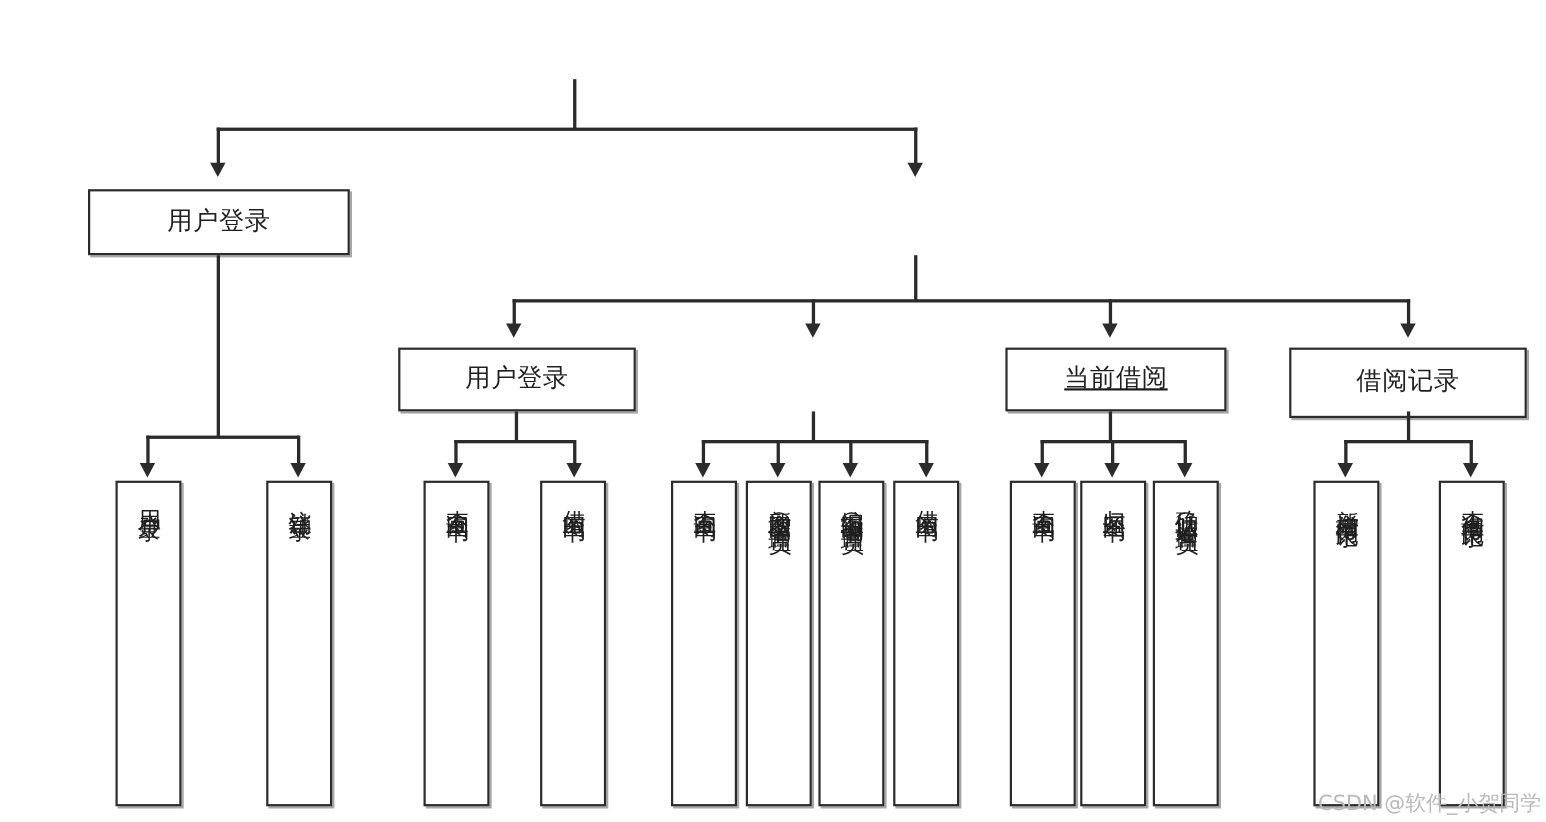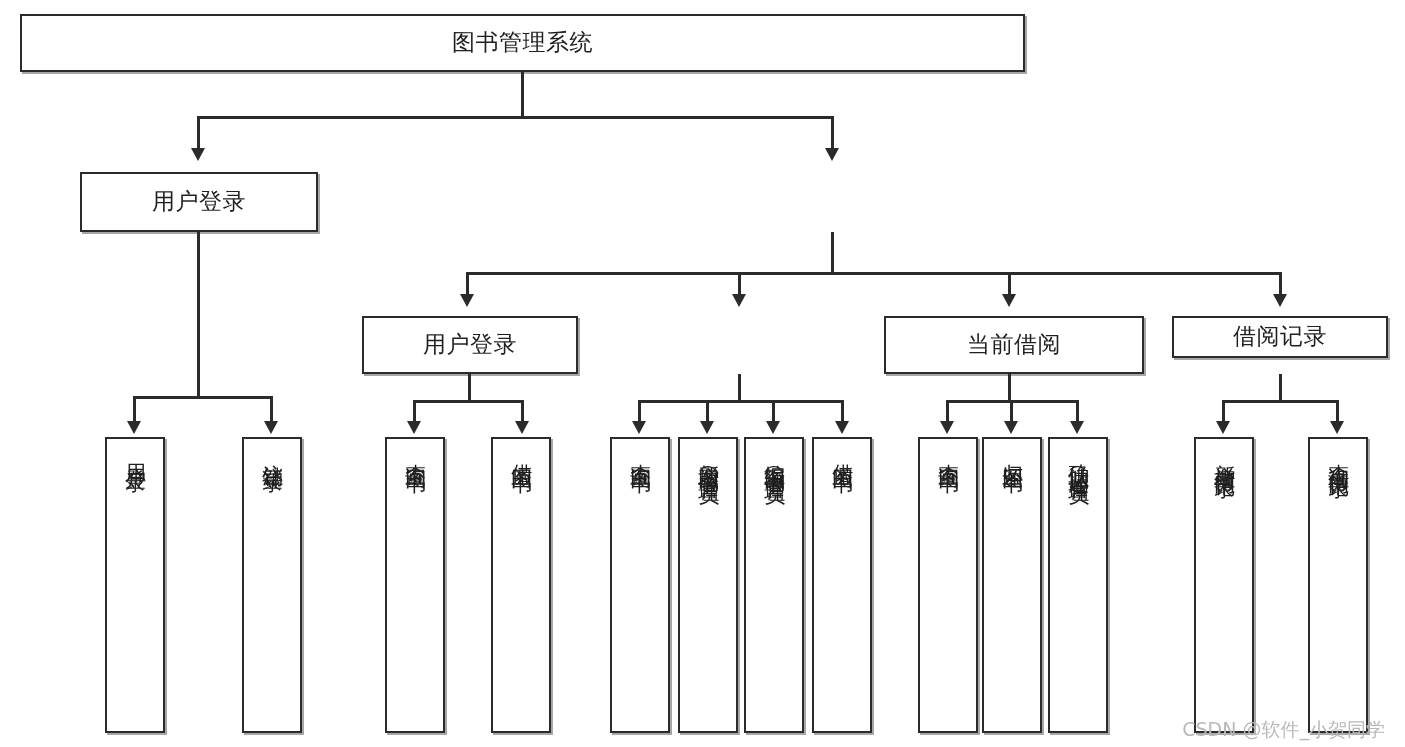--- a/index.html
+++ b/index.html
@@ -57,36 +57,33 @@
   .arrow{
     position:absolute;
     width:0;height:0;
     border-left:7px solid transparent;
     border-right:7px solid transparent;
     border-top:13px solid #2b2b2b;
   }
   
   #watermark{
     position:absolute;
-    right:20px;
+    right:4px;
     bottom:4px;
     font-size:19px;
     color:#b9b9b9;
     white-space:nowrap;
     pointer-events:none;
   }
 </style>
 </head>
 <body>
 
 <div id="canvas">
 
-  <div class="node root h" style="left:20px;top:14px;width:1005px;height:58px;">
-    <span class="label">图书管理系统</span>
-  </div>
 
   <div class="ln vl" style="left:521px;top:72px;height:46px;"></div>
   <div class="ln hl" style="left:197px;top:116px;width:637px;"></div>
   <div class="ln vl" style="left:197px;top:116px;height:34px;"></div>
   <div class="arrow" style="left:191px;top:148px;"></div>
   <div class="ln vl" style="left:831px;top:116px;height:34px;"></div>
   <div class="arrow" style="left:825px;top:148px;"></div>
 
   <div class="node h" style="left:80px;top:172px;width:238px;height:60px;">
     <span class="label">用户登录</span>
@@ -107,24 +104,24 @@
   <div class="ln vl" style="left:738px;top:272px;height:24px;"></div>
   <div class="arrow" style="left:732px;top:294px;"></div>
   <div class="ln vl" style="left:1008px;top:272px;height:24px;"></div>
   <div class="arrow" style="left:1002px;top:294px;"></div>
   <div class="ln vl" style="left:1279px;top:272px;height:24px;"></div>
   <div class="arrow" style="left:1273px;top:294px;"></div>
 
   <div class="node h" style="left:362px;top:316px;width:216px;height:58px;">
     <span class="label">用户登录</span>
   </div>
-  <div class="node h" style="left:884px;top:316px;width:260px;height:58px;">
+  <div class="node h" style="left:914px;top:316px;width:201px;height:58px;text-decoration:underline;">
     <span class="label">当前借阅</span>
   </div>
-  <div class="node h" style="left:1172px;top:316px;width:216px;height:42px;">
+  <div class="node h" style="left:1172px;top:316px;width:216px;height:64px;">
     <span class="label">借阅记录</span>
   </div>
 
   <div class="ln vl" style="left:468px;top:374px;height:28px;"></div>
   <div class="ln hl" style="left:413px;top:400px;width:110px;"></div>
   <div class="ln vl" style="left:413px;top:400px;height:23px;"></div>
   <div class="arrow" style="left:407px;top:421px;"></div>
   <div class="ln vl" style="left:521px;top:400px;height:23px;"></div>
   <div class="arrow" style="left:515px;top:421px;"></div>
 

